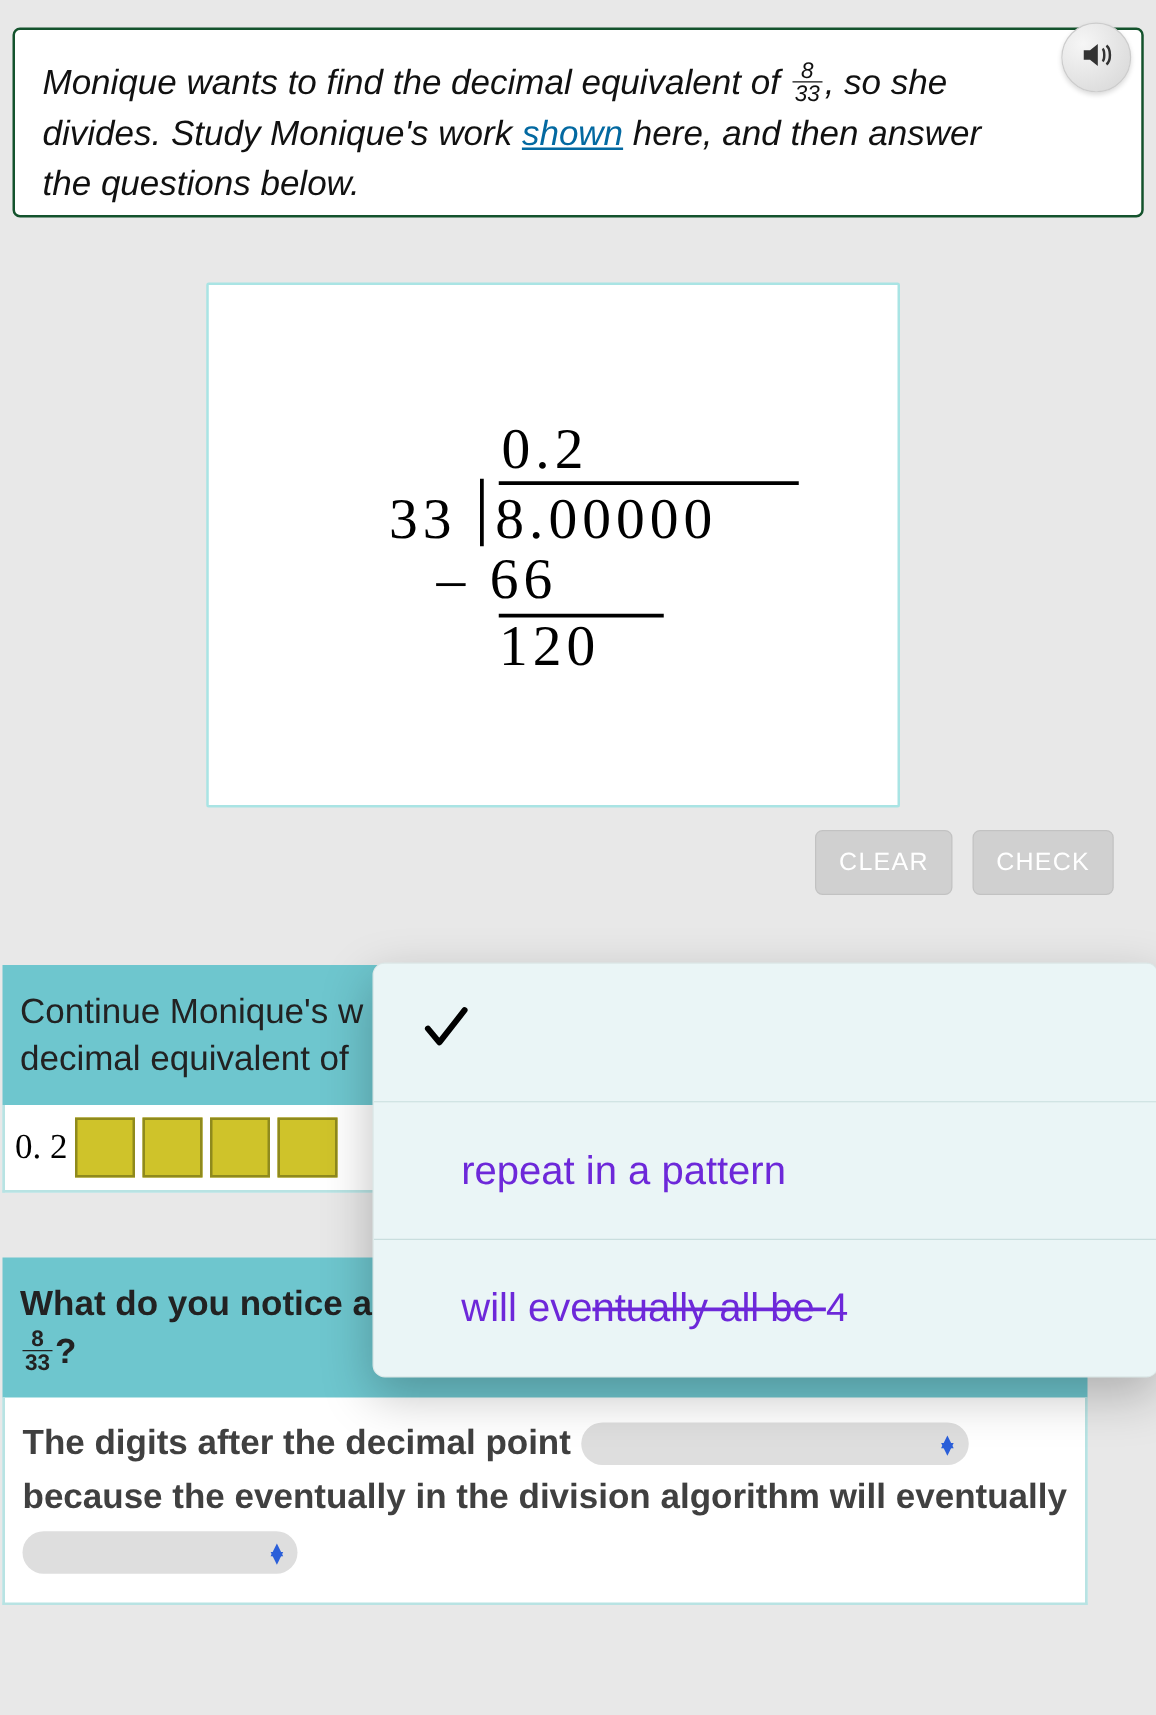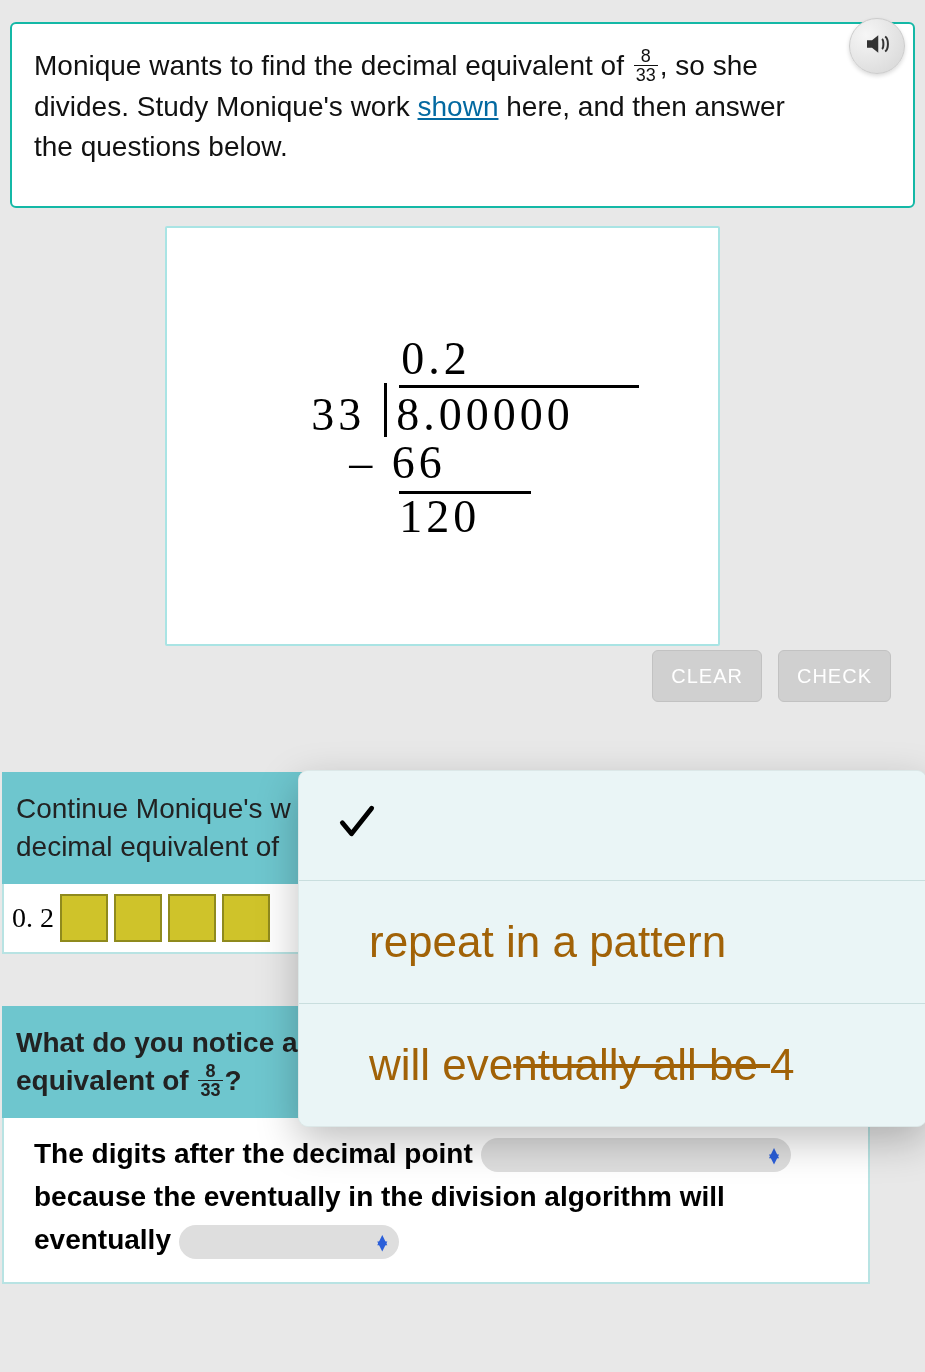--- a/index.html
+++ b/index.html
@@ -20,26 +20,27 @@
       radial-gradient(circle at 20% 30%, rgba(0,0,0,0.01) 0 2px, transparent 2px),
       radial-gradient(circle at 70% 60%, rgba(0,0,0,0.01) 0 2px, transparent 2px);
     pointer-events:none;
   }
 
   
   .problem-card {
     position: absolute;
     left: 10px; right: 10px; top: 22px;
     background: #ffffff;
-    border: 2px solid #14b8a6;
+    border: 2px solid #14532d;
     border-radius: 6px;
-    padding: 22px 110px 38px 22px;
+    padding: 22px 110px 4px 22px;
     font-size: 28px;
     line-height: 1.45;
     color: #111;
+    font-style: italic;
   }
   .problem-card .link {
     color: #0369a1;
     text-decoration: underline;
   }
   .frac-inline {
     display: inline-block;
     vertical-align: -6px;
     text-align: center;
     line-height: 1;
@@ -108,21 +109,21 @@
     position: absolute;
     left: 88px;
     top: 100px;
     width: 132px;
     border-top: 3px solid #000;
   }
 
   
   .action-row {
     position: absolute;
-    top: 650px;
+    top: 664px;
     right: 34px;
     display: flex;
     gap: 16px;
   }
   .action-btn {
     min-width: 108px;
     height: 52px;
     background: #d0d0d0;
     border: 1px solid #c2c2c2;
     border-radius: 6px;
@@ -178,24 +179,24 @@
   .q2-header {
     padding: 18px 22px 18px 14px;
     font-size: 28px;
     line-height: 1.35;
     color: #222;
   }
   .q2-answer {
     background: #ffffff;
     border: 2px solid #b8e3e3;
     border-top: none;
-    padding: 14px 14px 20px 30px;
+    padding: 14px 14px 20px 14px;
     font-size: 28px;
     line-height: 1.55;
-    color: #000000;
+    color: #404040;
   }
   .inline-select {
     display: inline-block;
     vertical-align: middle;
     min-width: 250px;
     height: 34px;
     background: #dedede;
     border-radius: 18px;
     position: relative;
     cursor: pointer;
@@ -221,22 +222,22 @@
     right: -2px;
     top: 770px;
     background: #e6f2f3;
     border-radius: 10px;
     box-shadow: 0 14px 40px rgba(0,0,0,0.25);
     overflow: hidden;
     border: 1px solid #dce8e8;
   }
   .dropdown-pop .opt {
     padding: 36px 70px;
-    font-size: 44px;
-    color: #a16207;
+    font-size: 32px;
+    color: #6d28d9;
     border-bottom: 1px solid #c9dede;
     cursor: pointer;
     background: #eaf5f6;
   }
   .dropdown-pop .opt:last-child { border-bottom: none; }
   .opt.check-mark {
     font-size: 40px;
     padding: 28px 36px;
     color: #000;
   }
@@ -292,21 +293,21 @@
     <span class="digit-box"></span>
     <span class="digit-box"></span>
     <span class="digit-box"></span>
     <span class="digit-box"></span>
   </div>
 </div>
 
 <div class="q2">
   <div class="q2-header">
     <span>What do you notice a</span><br>
-    <span>equivalent of </span><span class="frac-inline" style="font-size:18px;">
+    <span class="frac-inline" style="font-size:18px;">
       <span class="num">8</span>
       <span class="den">33</span>
     </span><span>?</span>
   </div>
   <div class="q2-answer">
     <span>The digits after the decimal point </span>
     <span class="inline-select" style="min-width:310px;">
       <span class="sel-caret"></span>
     </span><br>
     <span>because the eventually in the division algorithm will eventually </span>

